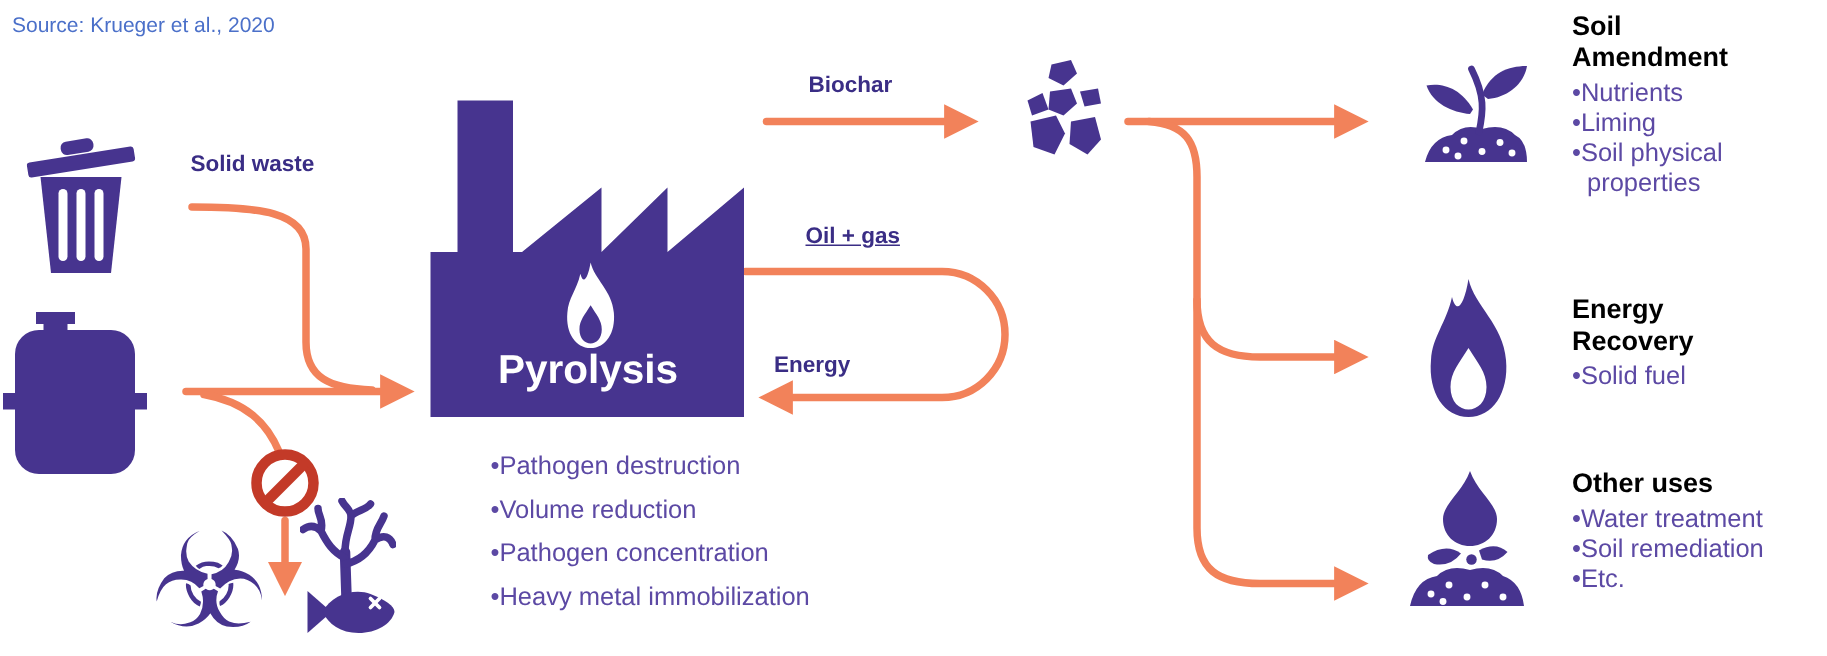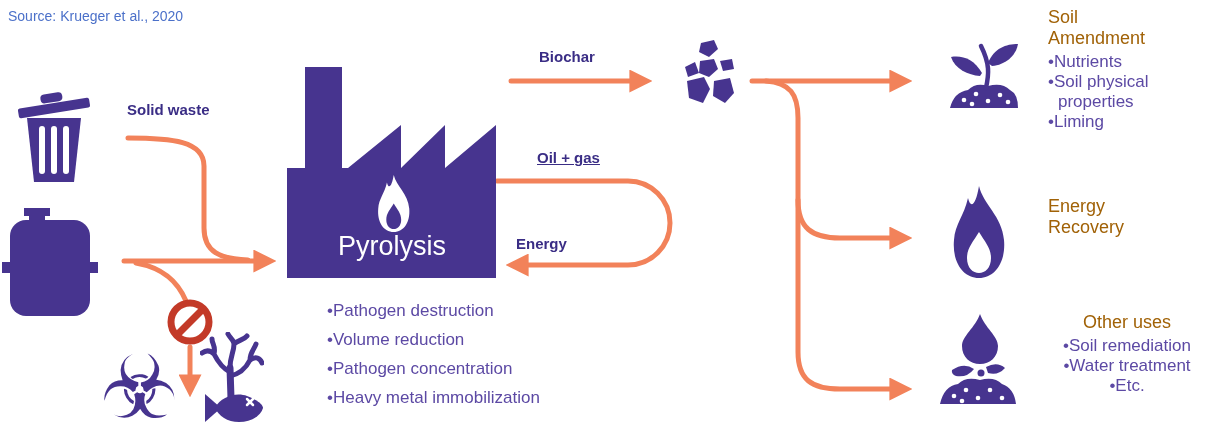--- a/index.html
+++ b/index.html
@@ -10,29 +10,29 @@
   .abs{position:absolute;}
   
   .source{left:8px;top:8px;font-size:14px;color:#4B70C9;}
   .flowlabel{font-weight:bold;color:#3A2D85;font-size:15px;line-height:23px;}
   .lbl-solid{left:127px;top:98px;}
   .lbl-faecal{left:127px;top:202px;width:72px;}
   .lbl-biochar{left:539px;top:45px;}
   .lbl-oilgas{left:537px;top:146px;text-decoration:underline;}
   .lbl-energy{left:516px;top:232px;}
   .pyrolysis{left:297px;top:231px;width:190px;text-align:center;
-    color:#ffffff;font-weight:normal;font-size:27px;}
+    color:#ffffff;font-weight:bold;font-size:27px;}
   .benefits{left:327px;top:296px;width:300px;color:#5C49A4;font-size:17px;line-height:29px;}
   .benefits div{white-space:nowrap;}
   .outblock{color:#5C49A4;font-size:17px;line-height:20px;}
-  .outblock .title{font-weight:normal;color:#a16207;font-size:18px;line-height:21px;margin-bottom:3px;}
+  .outblock .title{font-weight:bold;color:#000000;font-size:18px;line-height:21px;margin-bottom:3px;}
   .outblock .item{padding-left:10px;text-indent:-10px;}
   .ob1{left:1048px;top:7px;width:128px;}
   .ob2{left:1048px;top:196px;width:128px;}
-  .ob3{left:1048px;top:312px;width:158px;text-align:center;}
+  .ob3{left:1048px;top:312px;width:158px;}
   .biohazard{left:100px;top:344px;font-size:88px;line-height:1;color:#47348F;
     font-family:"DejaVu Sans",sans-serif;}
   svg{display:block;}
 </style>
 </head>
 <body>
 
 <div class="canvas">
 
   <div class="abs source">Source: Krueger et al., 2020</div>
@@ -175,28 +175,29 @@
       <circle cx="40" cy="86" r="2.3"></circle>
         <circle cx="52" cy="78" r="2.3"></circle>
       <circle cx="64" cy="86" r="2.3"></circle>
         <circle cx="24" cy="89" r="2.3"></circle>
     </g>
   </svg>
 
   <div class="abs outblock ob1">
     <div class="title">Soil Amendment</div>
     <div class="item"><span>•</span><span>Nutrients</span></div>
+    <div class="item"><span>•</span><span>Liming</span></div>
     <div class="item"><span>•</span><span>Soil physical properties</span></div>
-    <div class="item"><span>•</span><span>Liming</span></div>
   </div>
 
   <div class="abs outblock ob2">
     <div class="title">Energy Recovery</div>
+    <div class="item"><span>•</span><span>Solid fuel</span></div>
   </div>
 
   <div class="abs outblock ob3">
     <div class="title">Other uses</div>
+    <div class="item"><span>•</span><span>Water treatment</span></div>
     <div class="item"><span>•</span><span>Soil remediation</span></div>
-    <div class="item"><span>•</span><span>Water treatment</span></div>
     <div class="item"><span>•</span><span>Etc.</span></div>
   </div>
 
 </div>
 
 </body></html>

